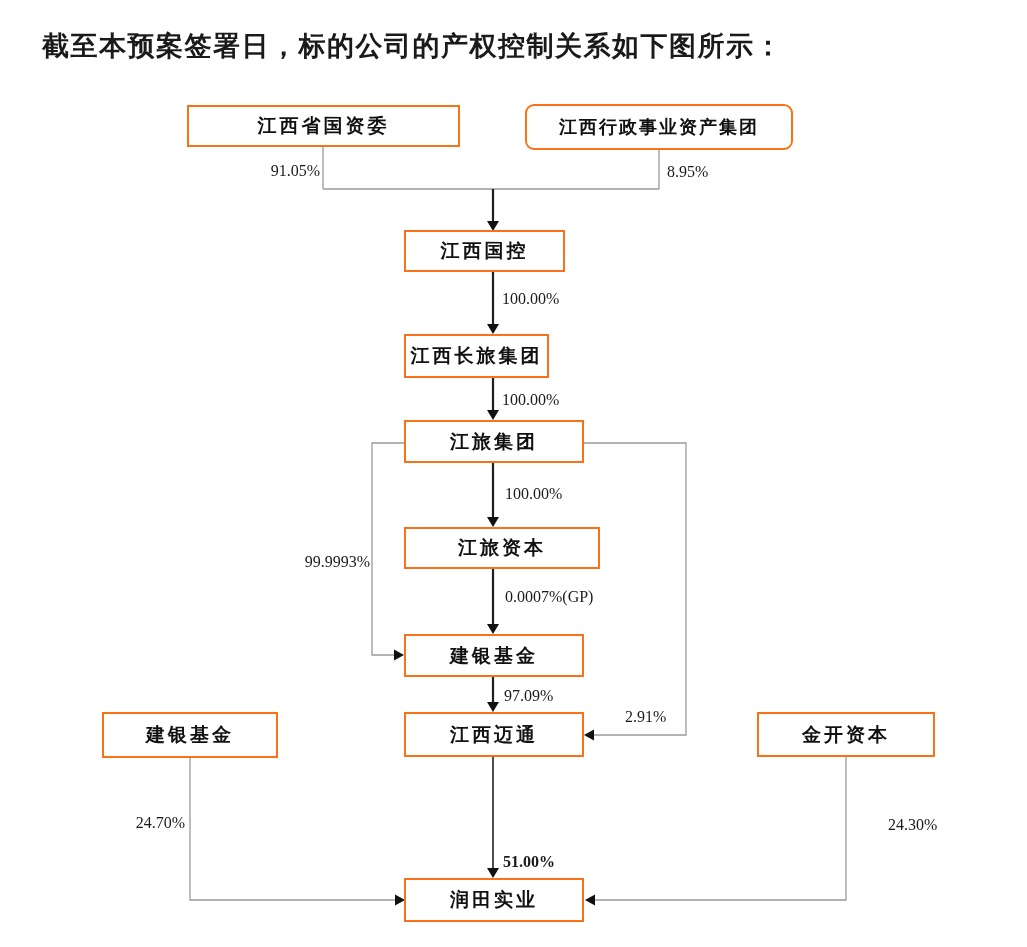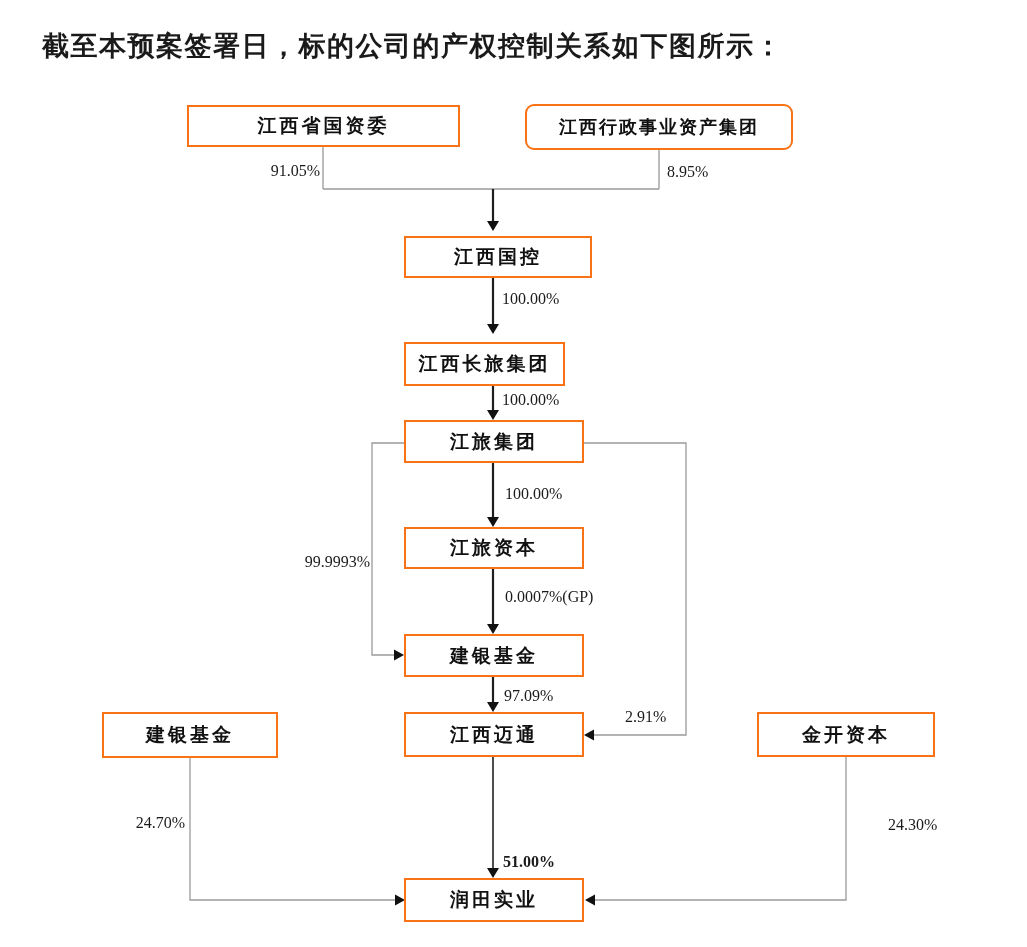--- a/index.html
+++ b/index.html
@@ -85,30 +85,30 @@
       <polygon points="595,894.5 595,905.5 585,900"></polygon>
     </g>
   </svg>
 
   <div class="node" style="left:187px;top:105px;width:273px;height:42px;">
     <span>江西省国资委</span>
   </div>
   <div class="node" style="left:525px;top:104px;width:268px;height:46px;font-size:18px;letter-spacing:2px;border-radius:9px;">
     <span>江西行政事业资产集团</span>
   </div>
-  <div class="node" style="left:404px;top:236px;width:188px;height:42px;">
+  <div class="node" style="left:404px;top:230px;width:161px;height:42px;">
     <span>江西国控</span>
   </div>
-  <div class="node" style="left:404px;top:334px;width:161px;height:44px;margin-top:8px;">
+  <div class="node" style="left:404px;top:334px;width:145px;height:44px;">
     <span>江西长旅集团</span>
   </div>
   <div class="node" style="left:404px;top:420px;width:180px;height:43px;">
     <span>江旅集团</span>
   </div>
-  <div class="node" style="left:404px;top:527px;width:180px;height:42px;">
+  <div class="node" style="left:404px;top:527px;width:196px;height:42px;">
     <span>江旅资本</span>
   </div>
   <div class="node" style="left:404px;top:634px;width:180px;height:43px;">
     <span>建银基金</span>
   </div>
   <div class="node" style="left:404px;top:712px;width:180px;height:45px;text-align:center;">
     <span>江西迈通</span>
   </div>
   <div class="node" style="left:102px;top:712px;width:176px;height:46px;">
     <span>建银基金</span>

